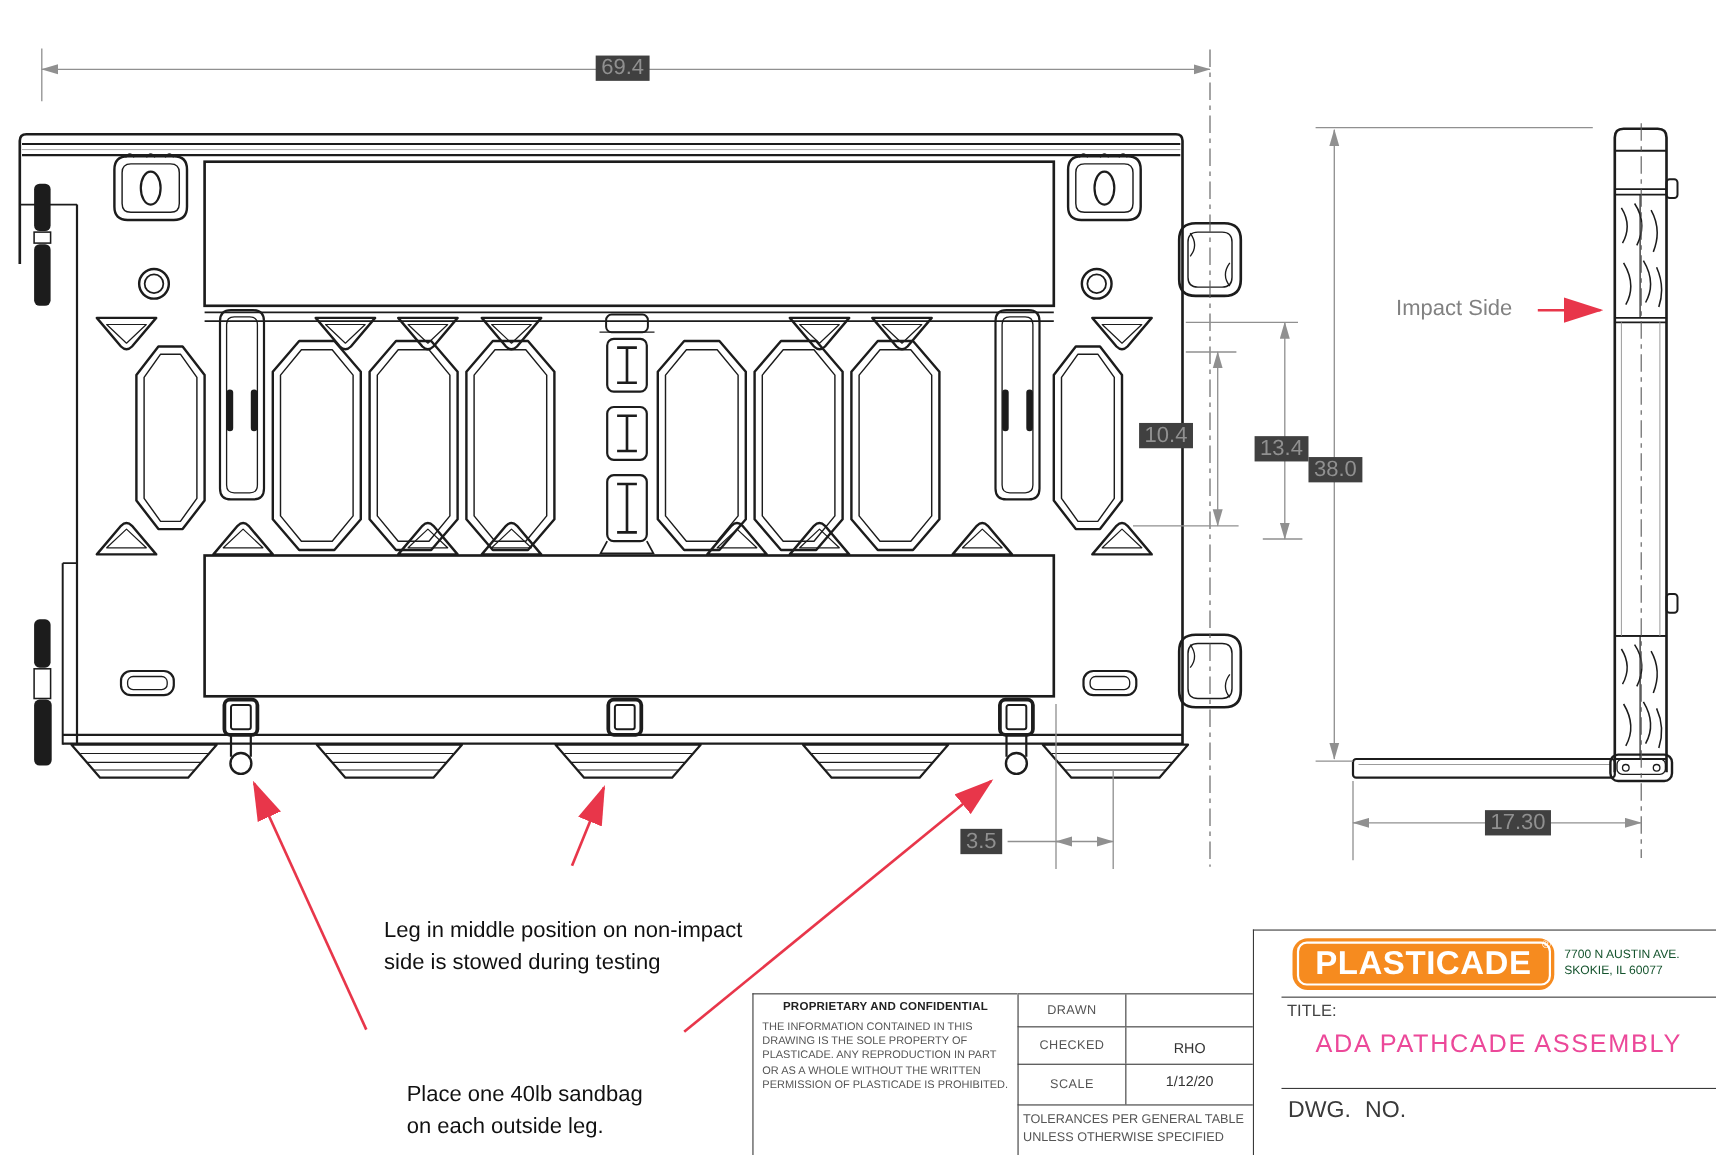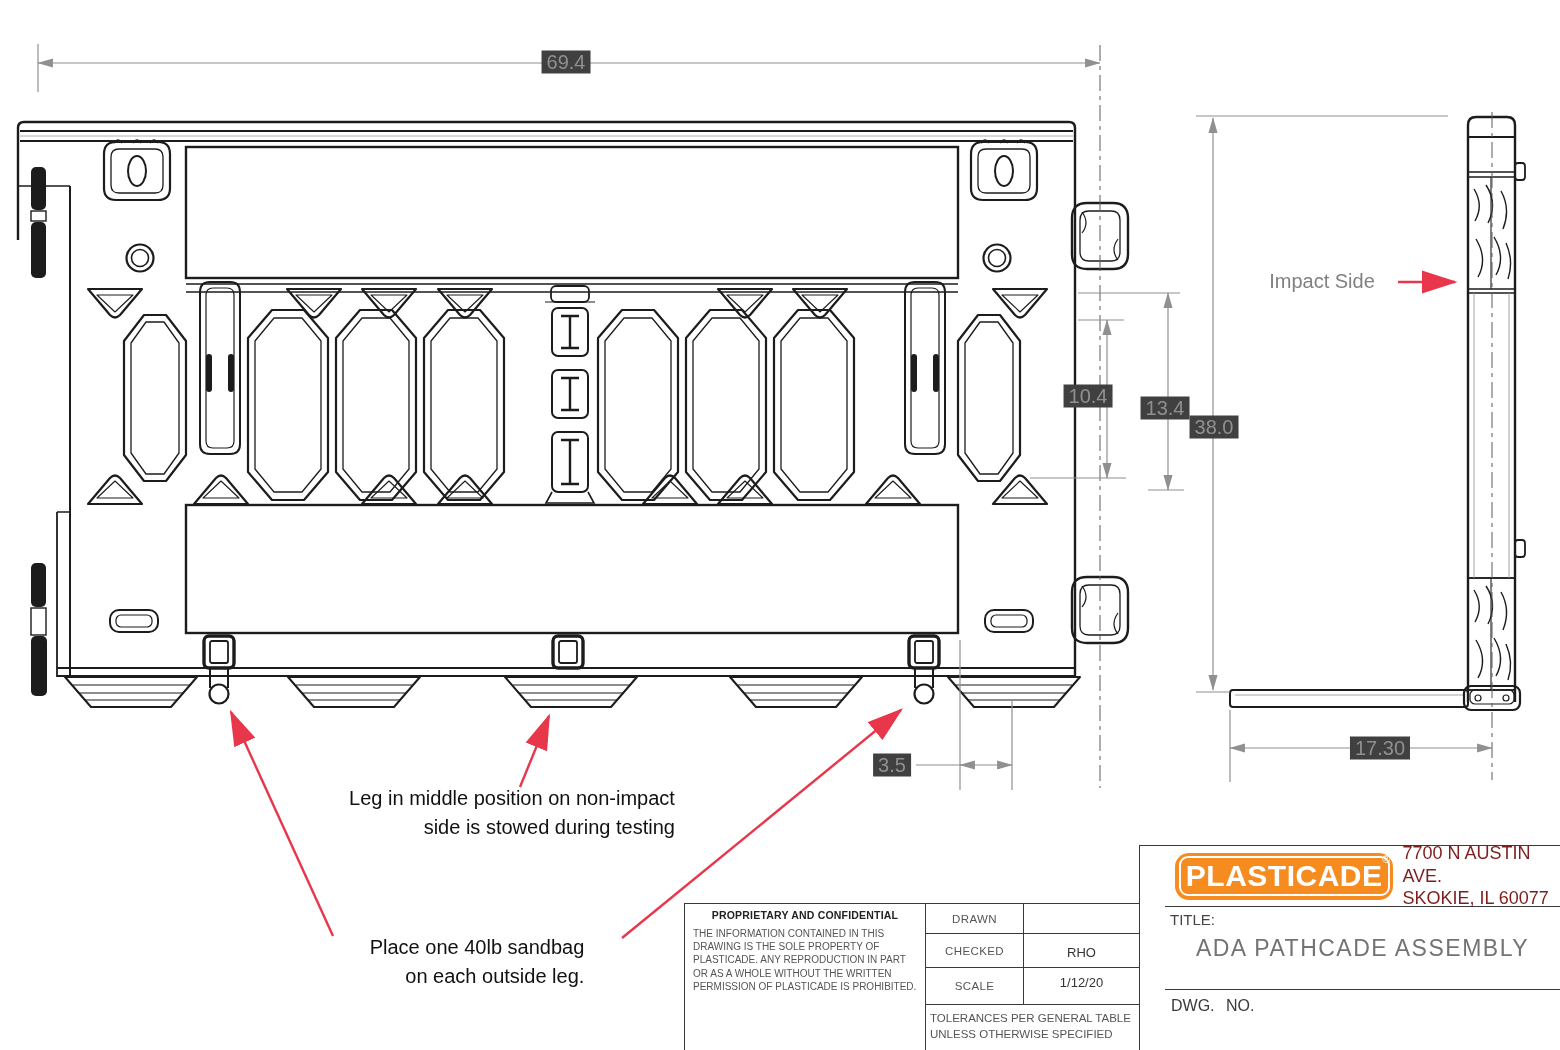--- a/index.html
+++ b/index.html
@@ -8,21 +8,21 @@
     --dim-gray:#909090;
     --line-black:#1c1c1c;
   }
   *{box-sizing:border-box;margin:0;padding:0;}
   body{background:#fff;font-family:"Liberation Sans",sans-serif;}
   #stage{position:relative;width:1560px;height:1050px;background:#fff;overflow:hidden;}
   #drawing{position:absolute;left:0;top:0;}
   .lbl{position:absolute;transform:translate(-50%,-50%);font-size:20px;color:var(--dim-gray);
        background:#404040;padding:0 5px;white-space:nowrap;z-index:5;}
   .note{position:absolute;transform:translate(-50%,-50%);font-size:20px;color:#111;
-        line-height:1.45;text-align:right;white-space:pre-line;z-index:5;}
+        line-height:1.45;text-align:left;white-space:pre-line;z-index:5;margin-top:48px;}
   .impact{position:absolute;transform:translate(-50%,-50%);font-size:20px;color:#818181;
         white-space:nowrap;z-index:5;}
   
   .tb{position:absolute;z-index:6;background:#fff;}
   #prop-block{left:684px;top:903px;width:241px;height:147px;
       border-top:1.5px solid #3a3a3a;border-left:1.5px solid #3a3a3a;padding:5px 8px 4px;}
   .prop-head{font-size:10.5px;font-weight:bold;color:#222;text-align:center;
       letter-spacing:.2px;margin-bottom:6px;}
   .prop-body{font-size:10px;color:#555;line-height:1.32;}
   #field-table{left:925px;top:903px;width:214px;height:180px;border-top:1.5px solid #3a3a3a;}
@@ -33,26 +33,26 @@
   .tol{border-left:1px solid #3a3a3a;padding:5px 4px;font-size:11.5px;color:#555;
       line-height:1.4;white-space:pre-line;height:45px;}
   #tb-right{left:1139px;top:845px;width:421px;height:205px;border-left:1.5px solid #3a3a3a;
       border-top:1.5px solid #3a3a3a;padding-left:25px;}
   .logo-row{height:61px;border-bottom:1px solid #3a3a3a;display:flex;align-items:center;}
   .logo{position:relative;margin-left:10px;width:238px;height:47px;background:var(--logo-orange);
       border-radius:14px;display:flex;align-items:center;justify-content:center;}
   .logo::after{content:"";position:absolute;inset:3.5px;border:2.5px solid #fff;border-radius:9px;}
   .logo-text{color:#fff;font-weight:bold;font-size:30px;letter-spacing:.5px;}
   .logo-reg{position:absolute;top:0px;right:3px;color:#fff;font-size:11px;}
-  .addr{margin-left:9px;font-size:18px;color:#7f1d1d;line-height:1.25;white-space:pre-line;}
+  .addr{margin-left:9px;font-size:11px;color:#14532d;line-height:1.25;white-space:pre-line;}
   .title-row{position:relative;height:83px;border-bottom:1px solid #3a3a3a;}
   .title-label{position:absolute;left:5px;top:4px;font-size:15px;color:#444;}
   .title-value{display:flex;align-items:center;justify-content:center;height:100%;
-      font-size:23px;color:#737373;letter-spacing:1.5px;}
-  .dwg-row{padding:7px 6px;font-size:16px;color:#3a3a3a;word-spacing:7px;}
+      font-size:23px;color:#ec4899;letter-spacing:1.5px;}
+  .dwg-row{padding:7px 6px;font-size:21px;color:#3a3a3a;word-spacing:7px;}
 </style>
 </head>
 <body>
 
 <div id="stage">
 
 <svg id="drawing" width="1560" height="1050" viewBox="0 0 1560 1050">
   <defs>
     <marker id="mDim" viewBox="0 0 12 7" refX="11.5" refY="3.5" markerWidth="13" markerHeight="8" orient="auto-start-reverse">
           <path d="M0 0 L12 3.5 L0 7 Z" style="fill:var(--dim-gray)"></path>
@@ -248,21 +248,21 @@
 
   <g fill="none" stroke-width="2.4" style="stroke:var(--accent-red)">
     <path d="M333 936 L231 712" marker-end="url(#mRed)"></path>
     <path d="M520 787 L549 716" marker-end="url(#mRed)"></path>
     <path d="M622 938 L901 710" marker-end="url(#mRed)"></path>
     <path d="M1398 282 L1455 282" marker-end="url(#mRed)"></path>
   </g>
 </svg>
 
 <div class="lbl" style="left:566px;top:62px">69.4</div>
-<div class="lbl" style="left:1088px;top:396px">10.4</div>
+<div class="lbl" style="left:1060px;top:396px">10.4</div>
 <div class="lbl" style="left:1165px;top:408px">13.4</div>
 <div class="lbl" style="left:1214px;top:427px">38.0</div>
 <div class="lbl" style="left:892px;top:765px">3.5</div>
 <div class="lbl" style="left:1380px;top:748px">17.30</div>
 
 <div class="impact" style="left:1322px;top:281px">Impact Side</div>
 <div class="note" style="left:512px;top:813px">Leg in middle position on non-impact
 side is stowed during testing</div>
 <div class="note" style="left:477px;top:962px">Place one 40lb sandbag
 on each outside leg.</div>

